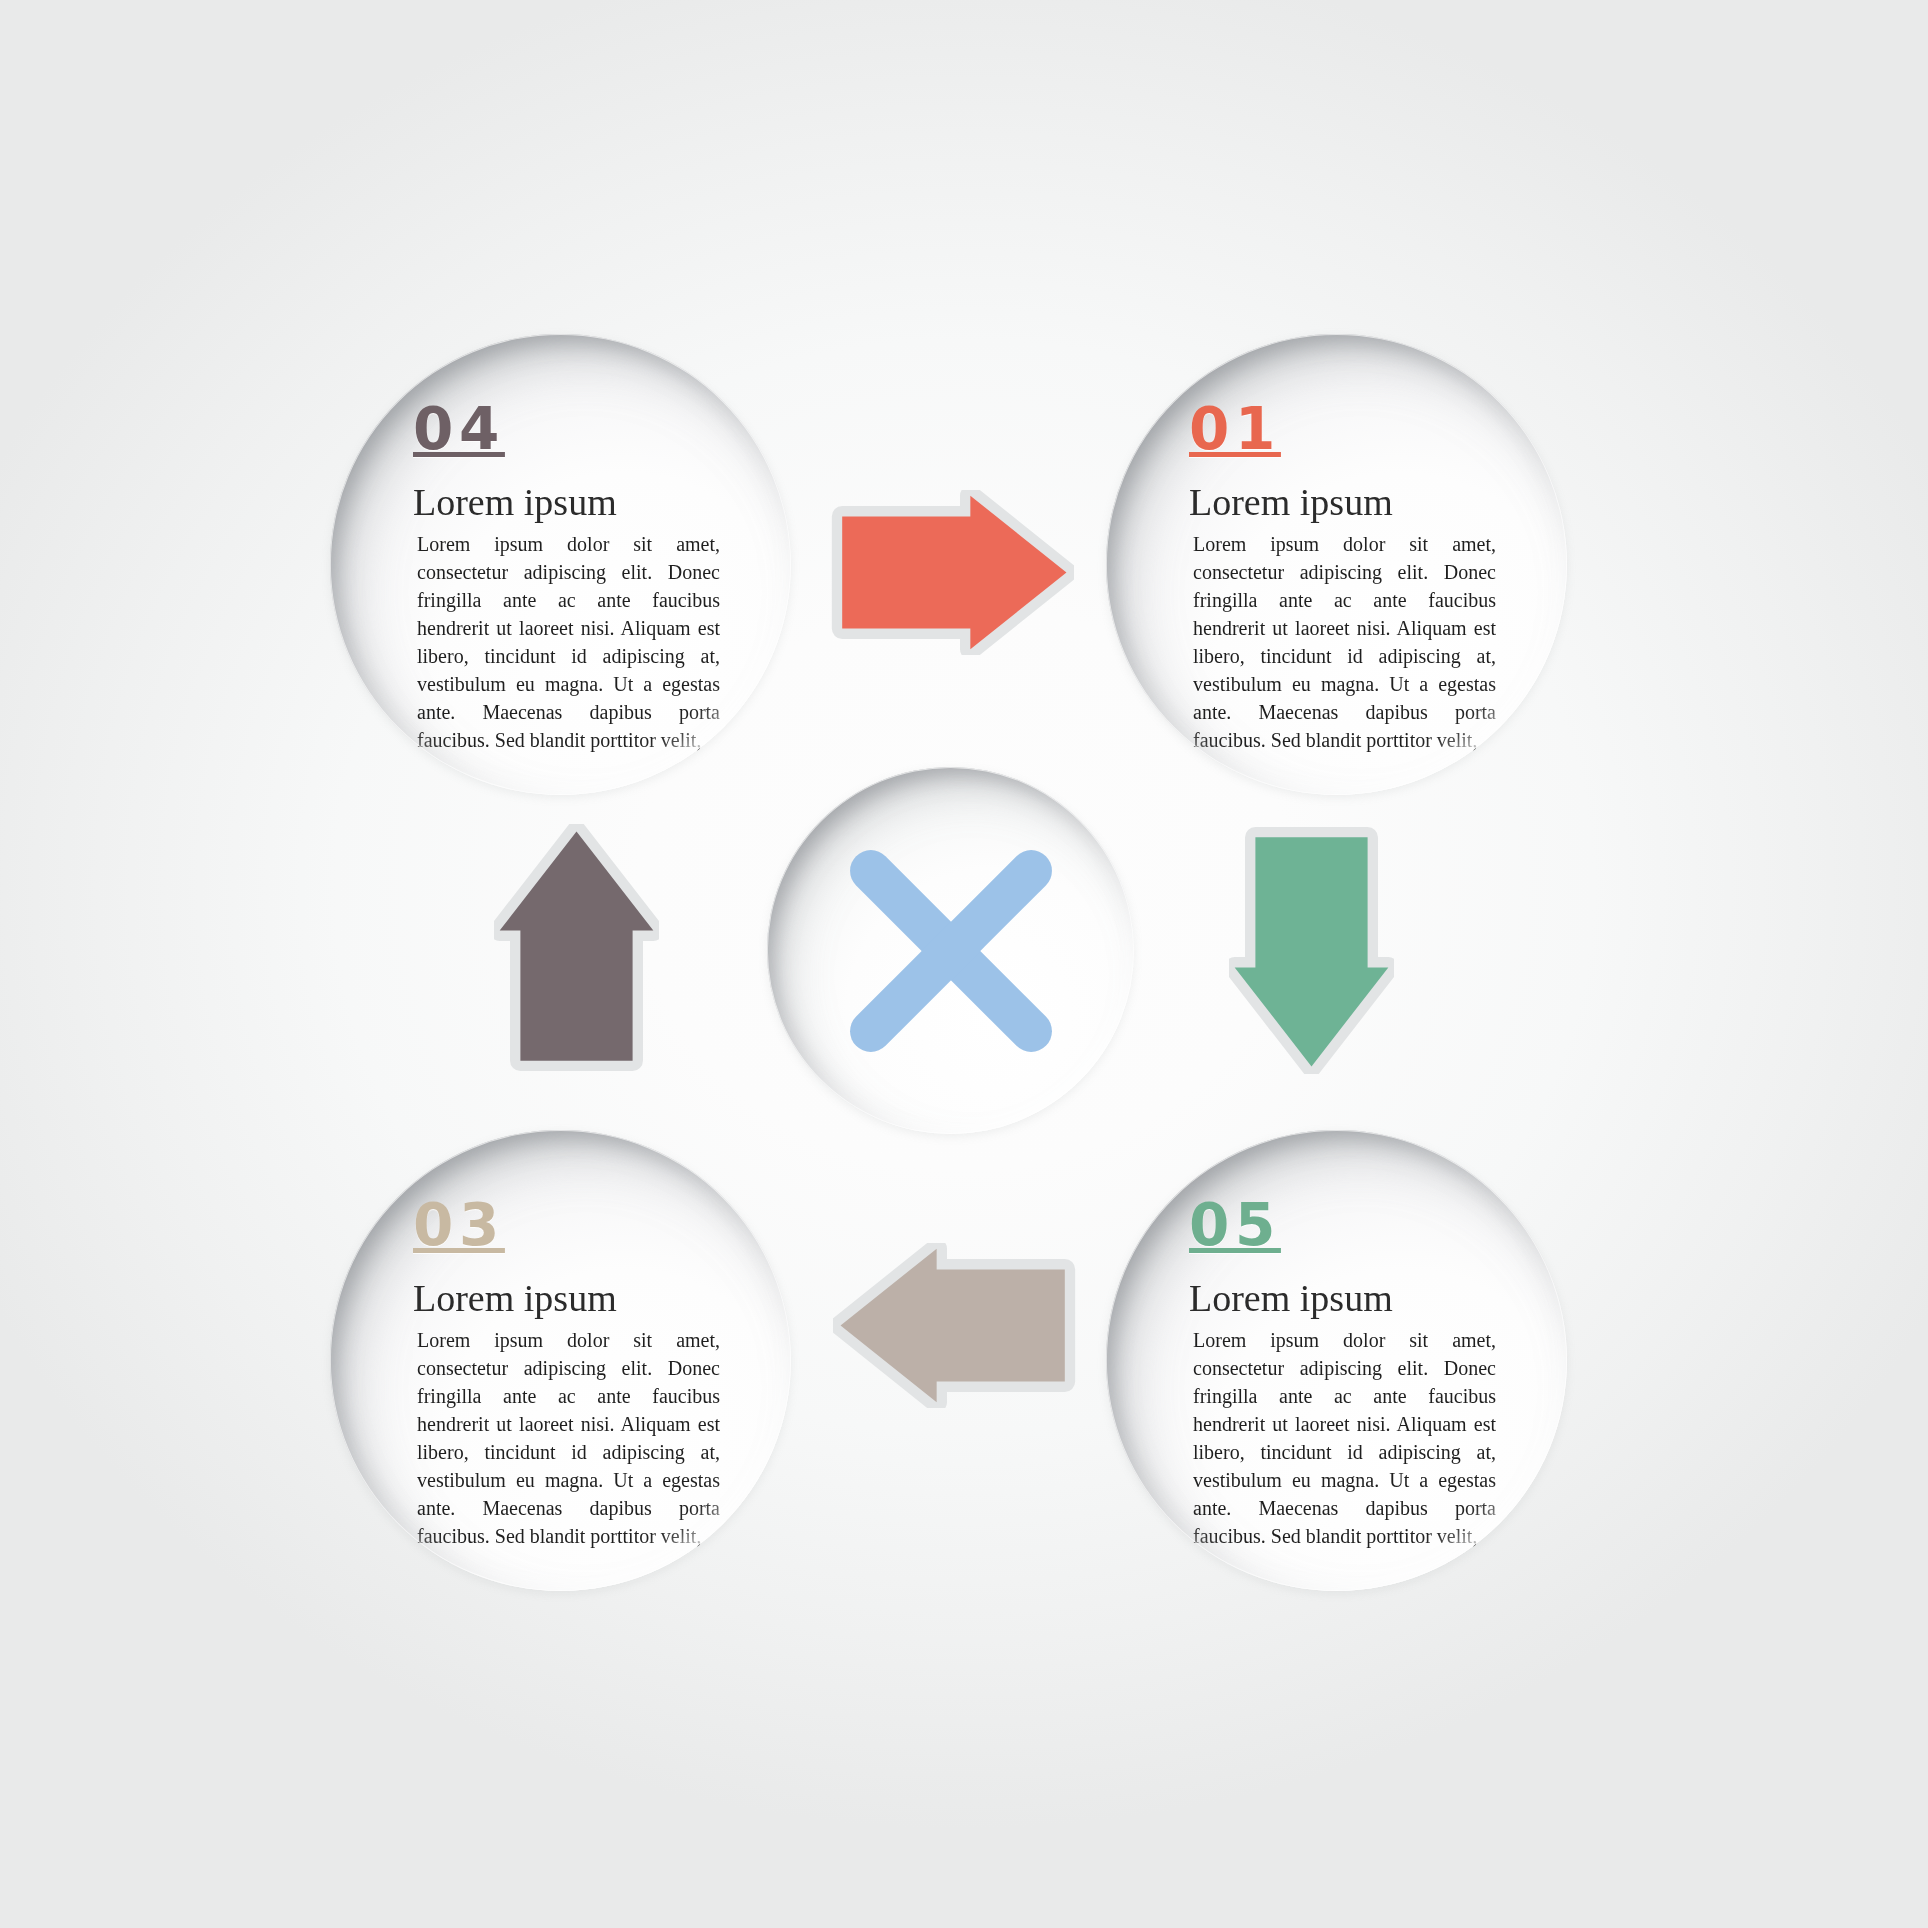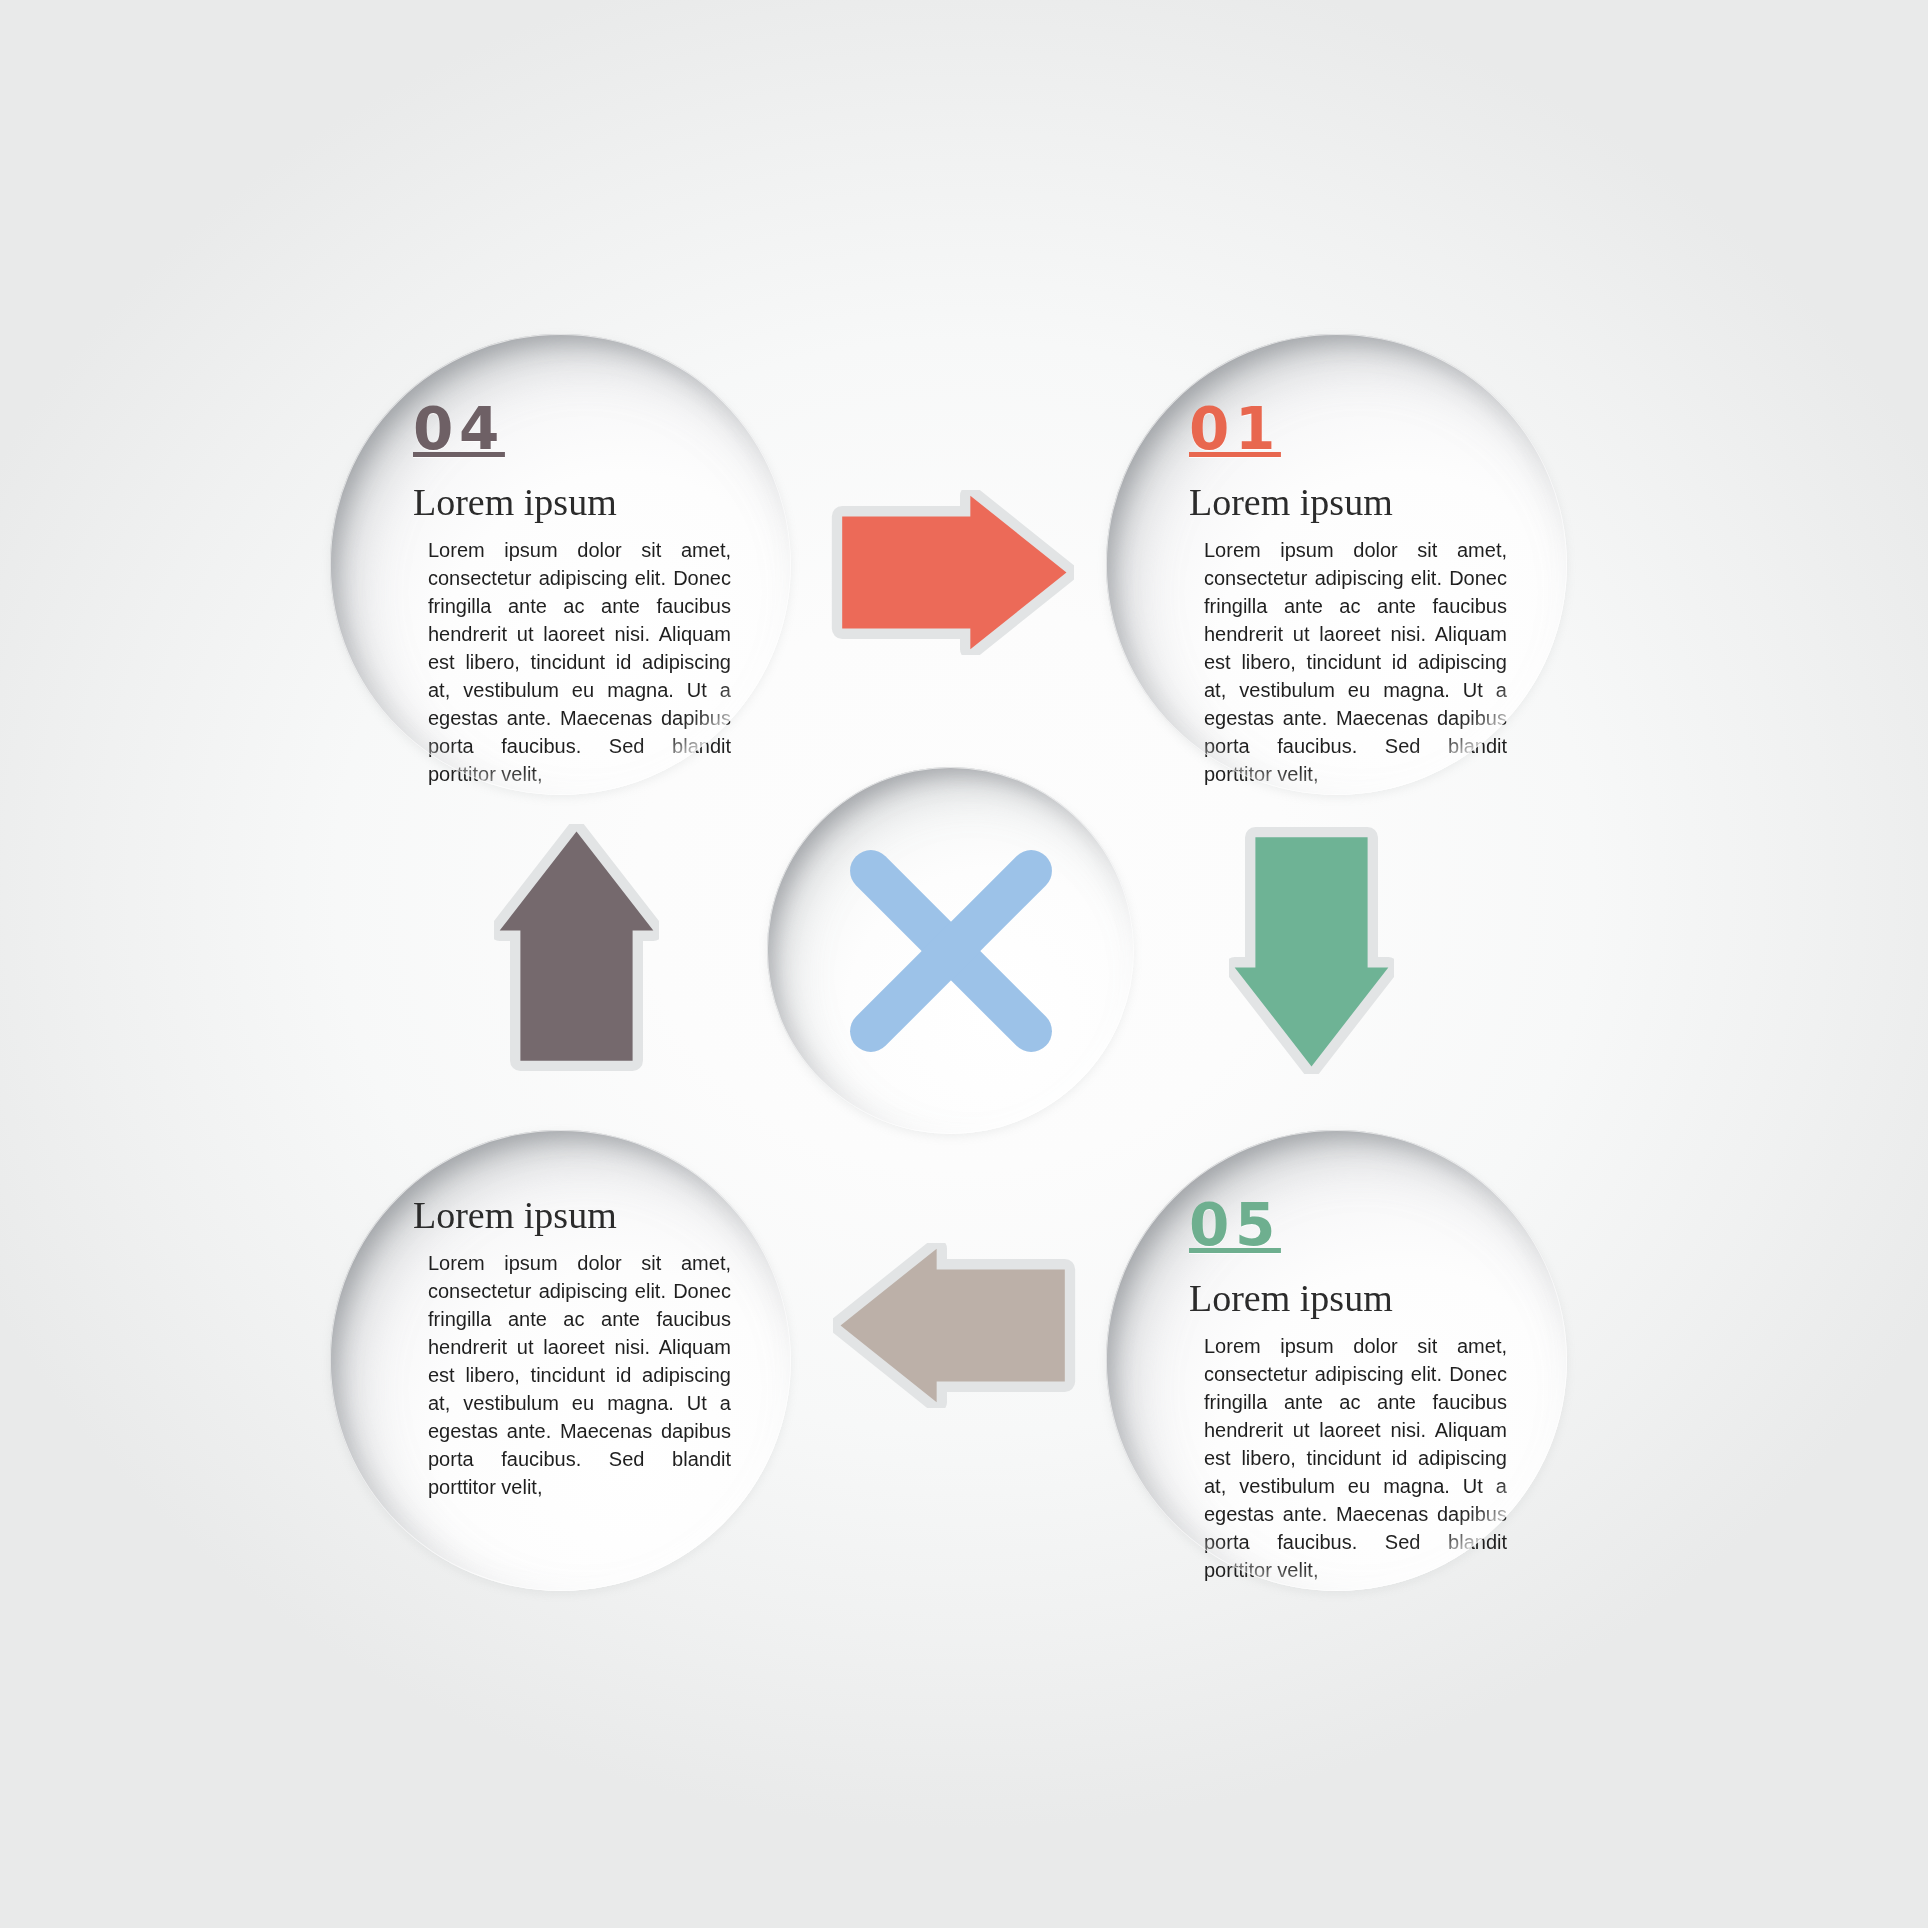--- a/index.html
+++ b/index.html
@@ -83,26 +83,26 @@
     font-family: Liberation Serif, serif;
     font-size: 38px;
     font-weight: 400;
     color: #2b2b2b;
     line-height: 1;
     margin: 0 0 9.4px 0;
     letter-spacing: 0px;
   }
 
   .node-body {
-    font-family: Liberation Sans, sans-serif;
+    font-family: Liberation Serif, serif;
     font-size: 20px;
     line-height: 1.40;
     color: #1f1f1f;
     text-align: justify;
-    margin: 15px;
+    margin: 4px;
     width: 303px;
     word-spacing: 0px;
   }
 
   
   #node-04 { left: 330px;  top: 334px;  }
   #node-01 { left: 1106px; top: 334px;  }
   #node-03 { left: 330px;  top: 1130px; }
   #node-02 { left: 1106px; top: 1130px; }
 
@@ -174,20 +174,21 @@
   <div class="node" id="node-01">
     <div class="node-inner">
       <div class="node-num" style="color:#E8674F">01</div>
       <div class="node-title">Lorem ipsum</div>
       <p class="node-body">Lorem ipsum dolor sit amet, consectetur adipiscing elit. Donec fringilla ante ac ante faucibus hendrerit ut laoreet nisi. Aliquam est libero, tincidunt id adipiscing at, vestibulum eu magna. Ut a egestas ante. Maecenas dapibus porta faucibus. Sed blandit porttitor velit,</p>
     </div>
   </div>
 
   <div class="node" id="node-03">
     <div class="node-inner">
+      <div class="node-num" style="color:#C8B9A2">03</div>
       <div class="node-title">Lorem ipsum</div>
       <p class="node-body">Lorem ipsum dolor sit amet, consectetur adipiscing elit. Donec fringilla ante ac ante faucibus hendrerit ut laoreet nisi. Aliquam est libero, tincidunt id adipiscing at, vestibulum eu magna. Ut a egestas ante. Maecenas dapibus porta faucibus. Sed blandit porttitor velit,</p>
     </div>
   </div>
 
   <div class="node" id="node-02">
     <div class="node-inner">
       <div class="node-num" style="color:#6EAF8F">05</div>
       <div class="node-title">Lorem ipsum</div>
       <p class="node-body">Lorem ipsum dolor sit amet, consectetur adipiscing elit. Donec fringilla ante ac ante faucibus hendrerit ut laoreet nisi. Aliquam est libero, tincidunt id adipiscing at, vestibulum eu magna. Ut a egestas ante. Maecenas dapibus porta faucibus. Sed blandit porttitor velit,</p>

